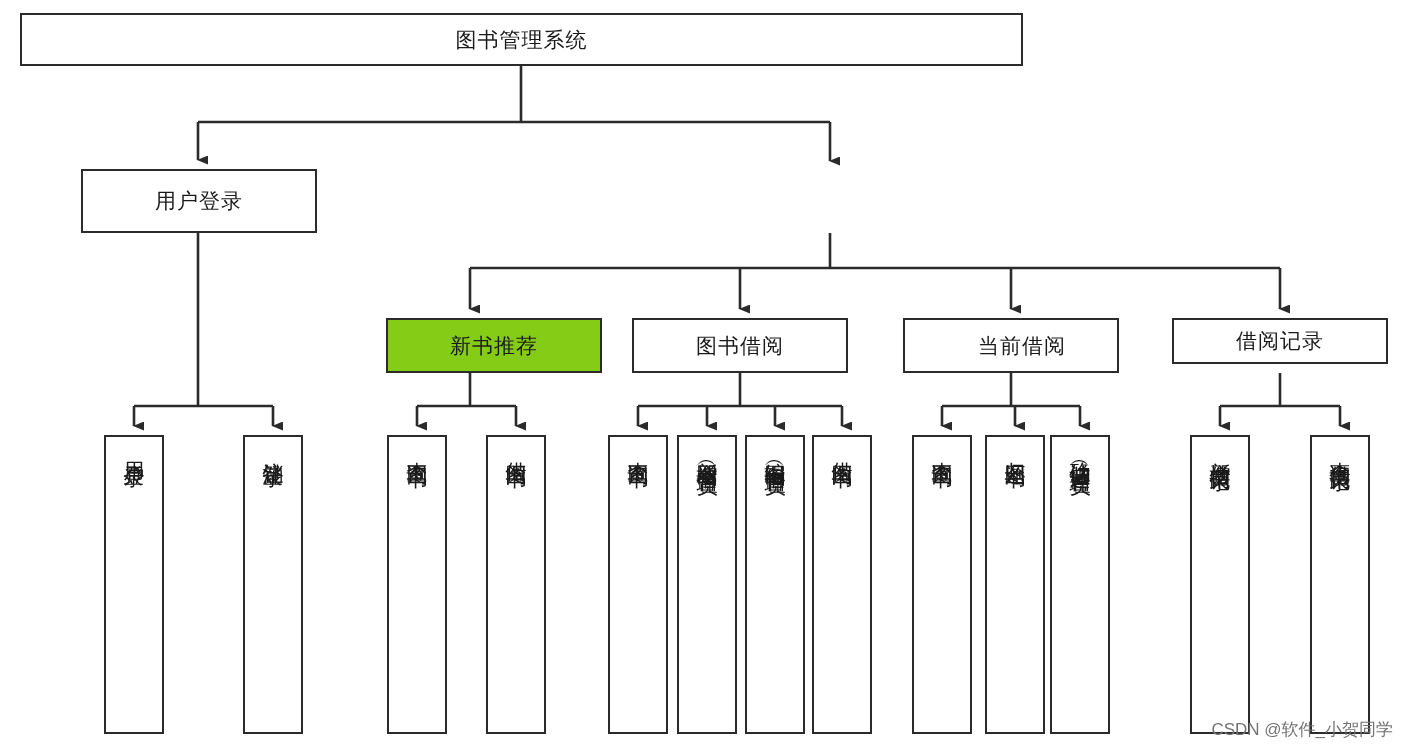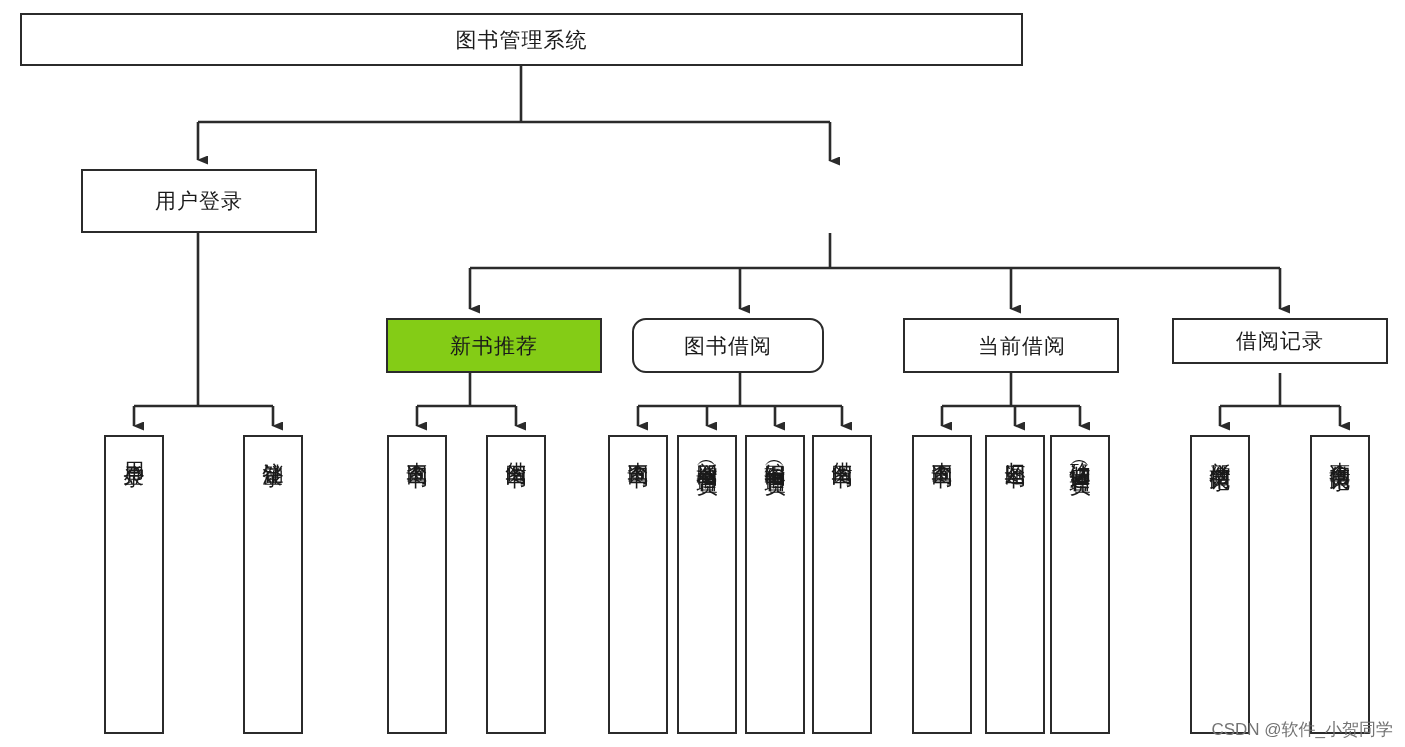--- a/index.html
+++ b/index.html
@@ -137,21 +137,21 @@
     <span class="node-label">图书管理系统</span>
   </div>
 
   <div class="node horizontal" style="left: 81px; top: 169px; width: 236px; height: 64px; border-color: rgb(43, 43, 43); background: rgb(255, 255, 255); color: rgb(26, 26, 26);">
     <span class="node-label">用户登录</span>
   </div>
 
   <div class="node horizontal" style="left: 362px; top: 318px; width: 216px; height: 55px; border-color: rgb(43, 43, 43); background: #84cc16; color: rgb(26, 26, 26); margin-left: 24px;">
     <span class="node-label">新书推荐</span>
   </div>
-  <div class="node horizontal" style="left: 632px; top: 318px; width: 192px; height: 55px; border-color: rgb(43, 43, 43); background: rgb(255, 255, 255); color: rgb(26, 26, 26); border-radius: 14px;">
+  <div class="node horizontal" style="left: 632px; top: 318px; width: 216px; height: 55px; border-color: rgb(43, 43, 43); background: rgb(255, 255, 255); color: rgb(26, 26, 26);">
     <span class="node-label">图书借阅</span>
   </div>
   <div class="node horizontal" style="left: 903px; top: 318px; width: 216px; height: 55px; border-color: rgb(43, 43, 43); background: rgb(255, 255, 255); color: rgb(26, 26, 26); padding-left: 22px;">
     <span class="node-label">当前借阅</span>
   </div>
   <div class="node horizontal" style="left: 1172px; top: 318px; width: 216px; height: 46px; border-color: rgb(43, 43, 43); background: rgb(255, 255, 255); color: rgb(26, 26, 26);">
     <span class="node-label">借阅记录</span>
   </div>
 
   <div class="node vertical" style="left: 104px; top: 435px; width: 60px; height: 299px; border-color: rgb(43, 43, 43); background: rgb(255, 255, 255); color: rgb(26, 26, 26);">

